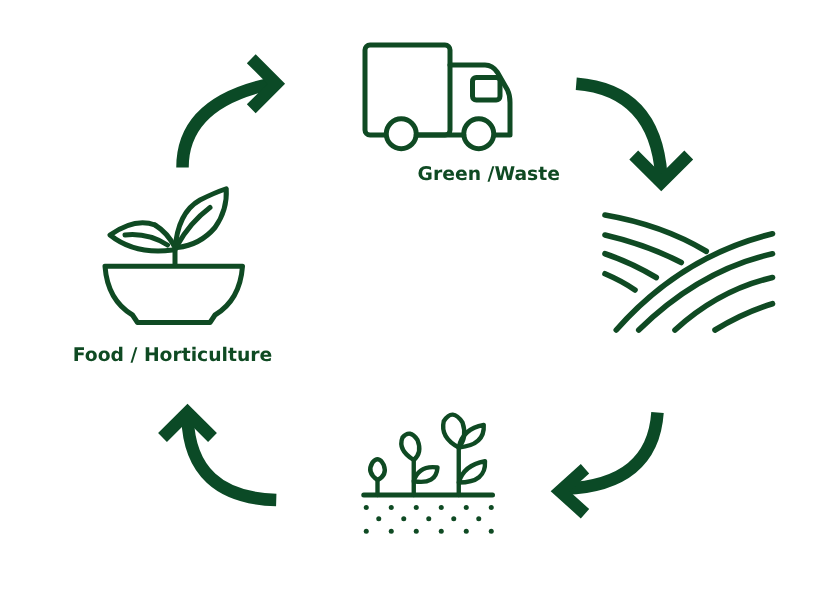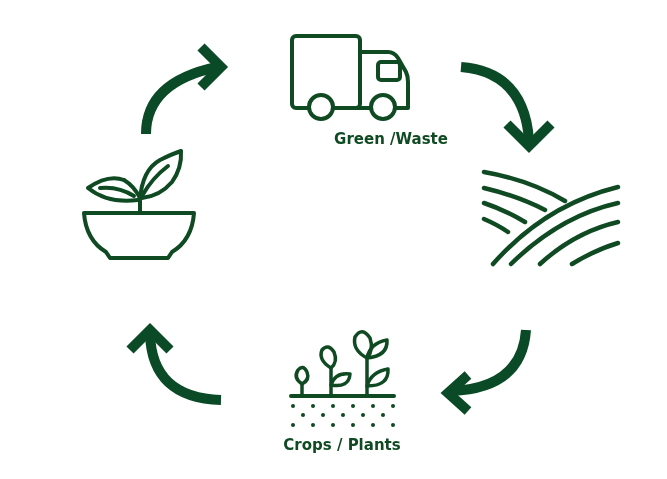--- a/index.html
+++ b/index.html
@@ -99,15 +99,15 @@
       </g>
 
       <g>
         <path d="M221 400 Q152 398 150 334"></path>
         <polyline points="130,350 150,330 170,350" stroke-linejoin="miter"></polyline>
       </g>
     </g>
   </svg>
 
   <div class="label" style="left:362px; top:130px;margin-left:29px;">Green /Waste</div>
-  <div class="label" style="left:342px; top:436px;">Crops / Plants</div>
+  <div class="label" style="left:138px; top:275px;">Food / Horticulture</div>
 
 </div>
 
 </body></html>

